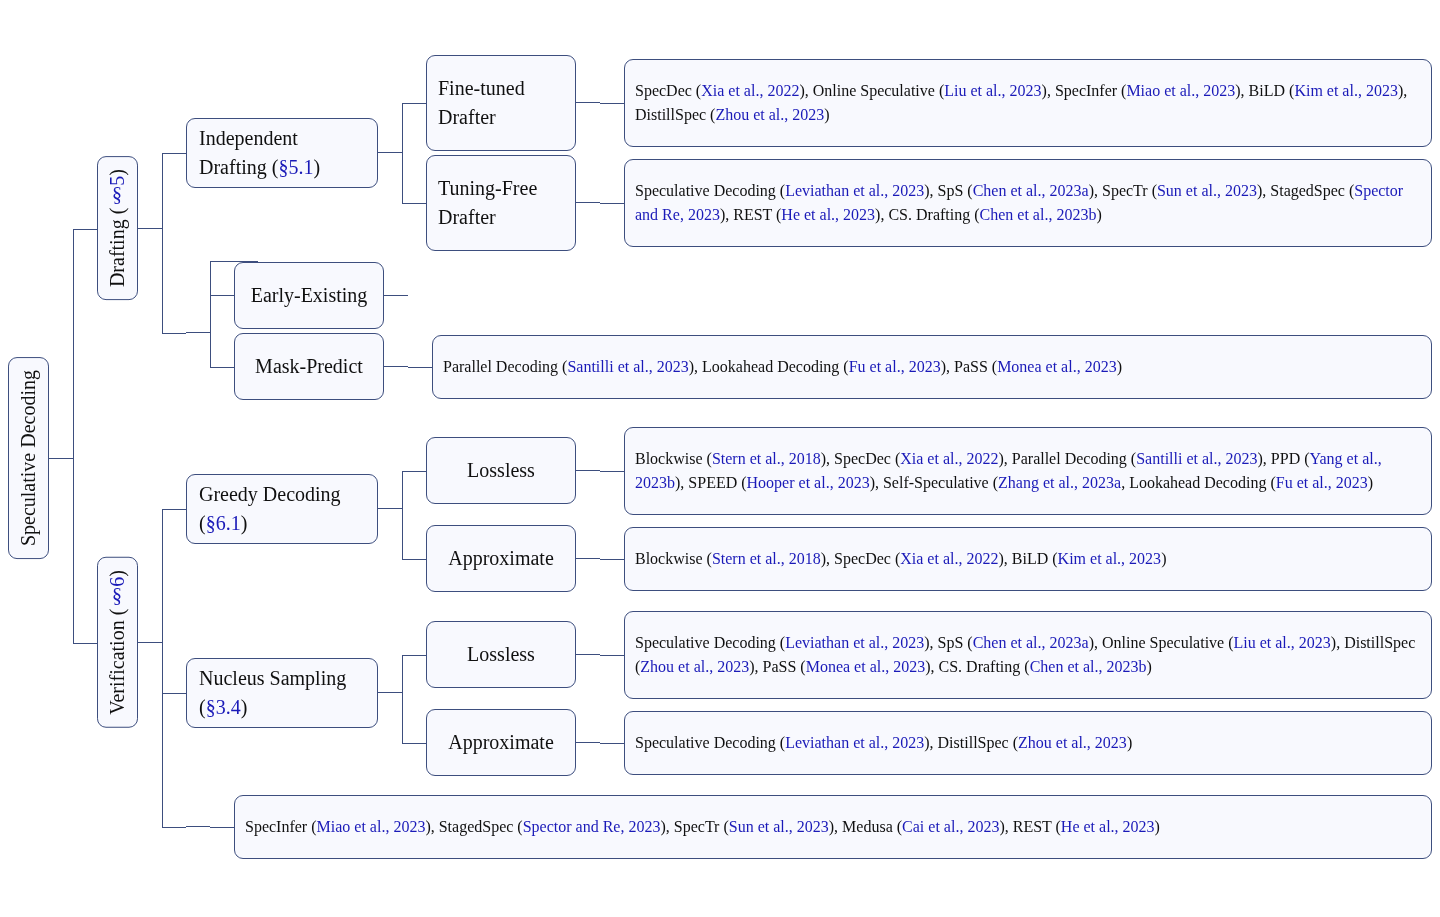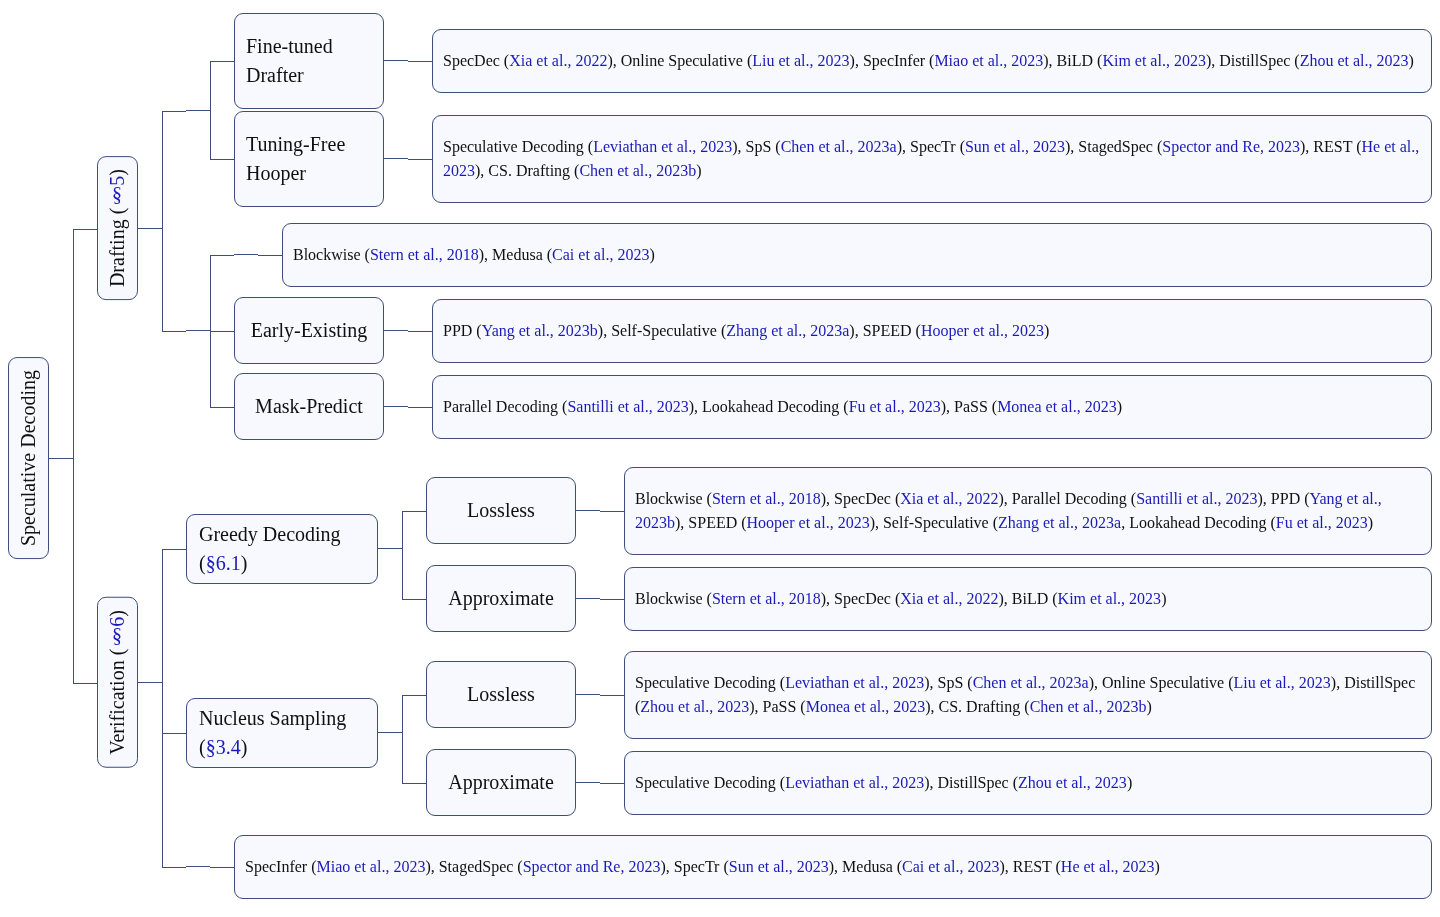--- a/index.html
+++ b/index.html
@@ -48,71 +48,62 @@
   <div class="kids">
 
    <div class="kid pad4">
     <div class="tnode">
      <div class="box vbox"><span>Drafting (</span><span class="cite">§5</span><span>)</span></div>
      <div class="stub"></div>
      <div class="kids">
 
       <div class="kid pad4">
        <div class="tnode">
+        <div class="box b2"><span>Independent Drafting (</span><span class="cite">§5.1</span><span>)</span></div>
         <div class="stub"></div>
         <div class="kids">
          <div class="kid">
           <div class="tnode">
            <div class="box b3 left">Fine-tuned Drafter</div>
            <div class="stub"></div>
            <div class="kids">
             <div class="kid leafrow">
              <div class="box leaf"><span>SpecDec (</span><span class="cite">Xia et al., 2022</span><span>), Online Speculative (</span><span class="cite">Liu et al., 2023</span><span>), SpecInfer (</span><span class="cite">Miao et al., 2023</span><span>), BiLD (</span><span class="cite">Kim et al., 2023</span><span>), DistillSpec (</span><span class="cite">Zhou et al., 2023</span><span>)</span></div>
             </div>
            </div>
           </div>
          </div>
          <div class="kid">
           <div class="tnode">
-           <div class="box b3 left">Tuning-Free Hooper</div>
+           <div class="box b3 left">Tuning-Free Drafter</div>
            <div class="stub"></div>
            <div class="kids">
             <div class="kid leafrow">
              <div class="box leaf"><span>Speculative Decoding (</span><span class="cite">Leviathan et al., 2023</span><span>), SpS (</span><span class="cite">Chen et al., 2023a</span><span>), SpecTr (</span><span class="cite">Sun et al., 2023</span><span>), StagedSpec (</span><span class="cite">Spector and Re, 2023</span><span>), REST (</span><span class="cite">He et al., 2023</span><span>), CS. Drafting (</span><span class="cite">Chen et al., 2023b</span><span>)</span></div>
             </div>
            </div>
           </div>
          </div>
         </div>
        </div>
       </div>
 
       <div class="kid pad4">
        <div class="tnode">
         <div class="stub"></div>
         <div class="kids">
          <div class="kid">
           <div class="tnode">
            <div class="stub"></div>
-           <div class="kids">
-            <div class="kid leafrow">
-             <div class="box leaf"><span>Blockwise (</span><span class="cite">Stern et al., 2018</span><span>), Medusa (</span><span class="cite">Cai et al., 2023</span><span>)</span></div>
-            </div>
-           </div>
           </div>
          </div>
          <div class="kid">
           <div class="tnode">
            <div class="box b3">Early-Existing</div>
            <div class="stub"></div>
-           <div class="kids">
-            <div class="kid leafrow">
-             <div class="box leaf"><span>PPD (</span><span class="cite">Yang et al., 2023b</span><span>), Self-Speculative (</span><span class="cite">Zhang et al., 2023a</span><span>), SPEED (</span><span class="cite">Hooper et al., 2023</span><span>)</span></div>
-            </div>
-           </div>
           </div>
          </div>
          <div class="kid">
           <div class="tnode">
            <div class="box b3">Mask-Predict</div>
            <div class="stub"></div>
            <div class="kids">
             <div class="kid leafrow">
              <div class="box leaf"><span>Parallel Decoding (</span><span class="cite">Santilli et al., 2023</span><span>), Lookahead Decoding (</span><span class="cite">Fu et al., 2023</span><span>), PaSS (</span><span class="cite">Monea et al., 2023</span><span>)</span></div>
             </div>

